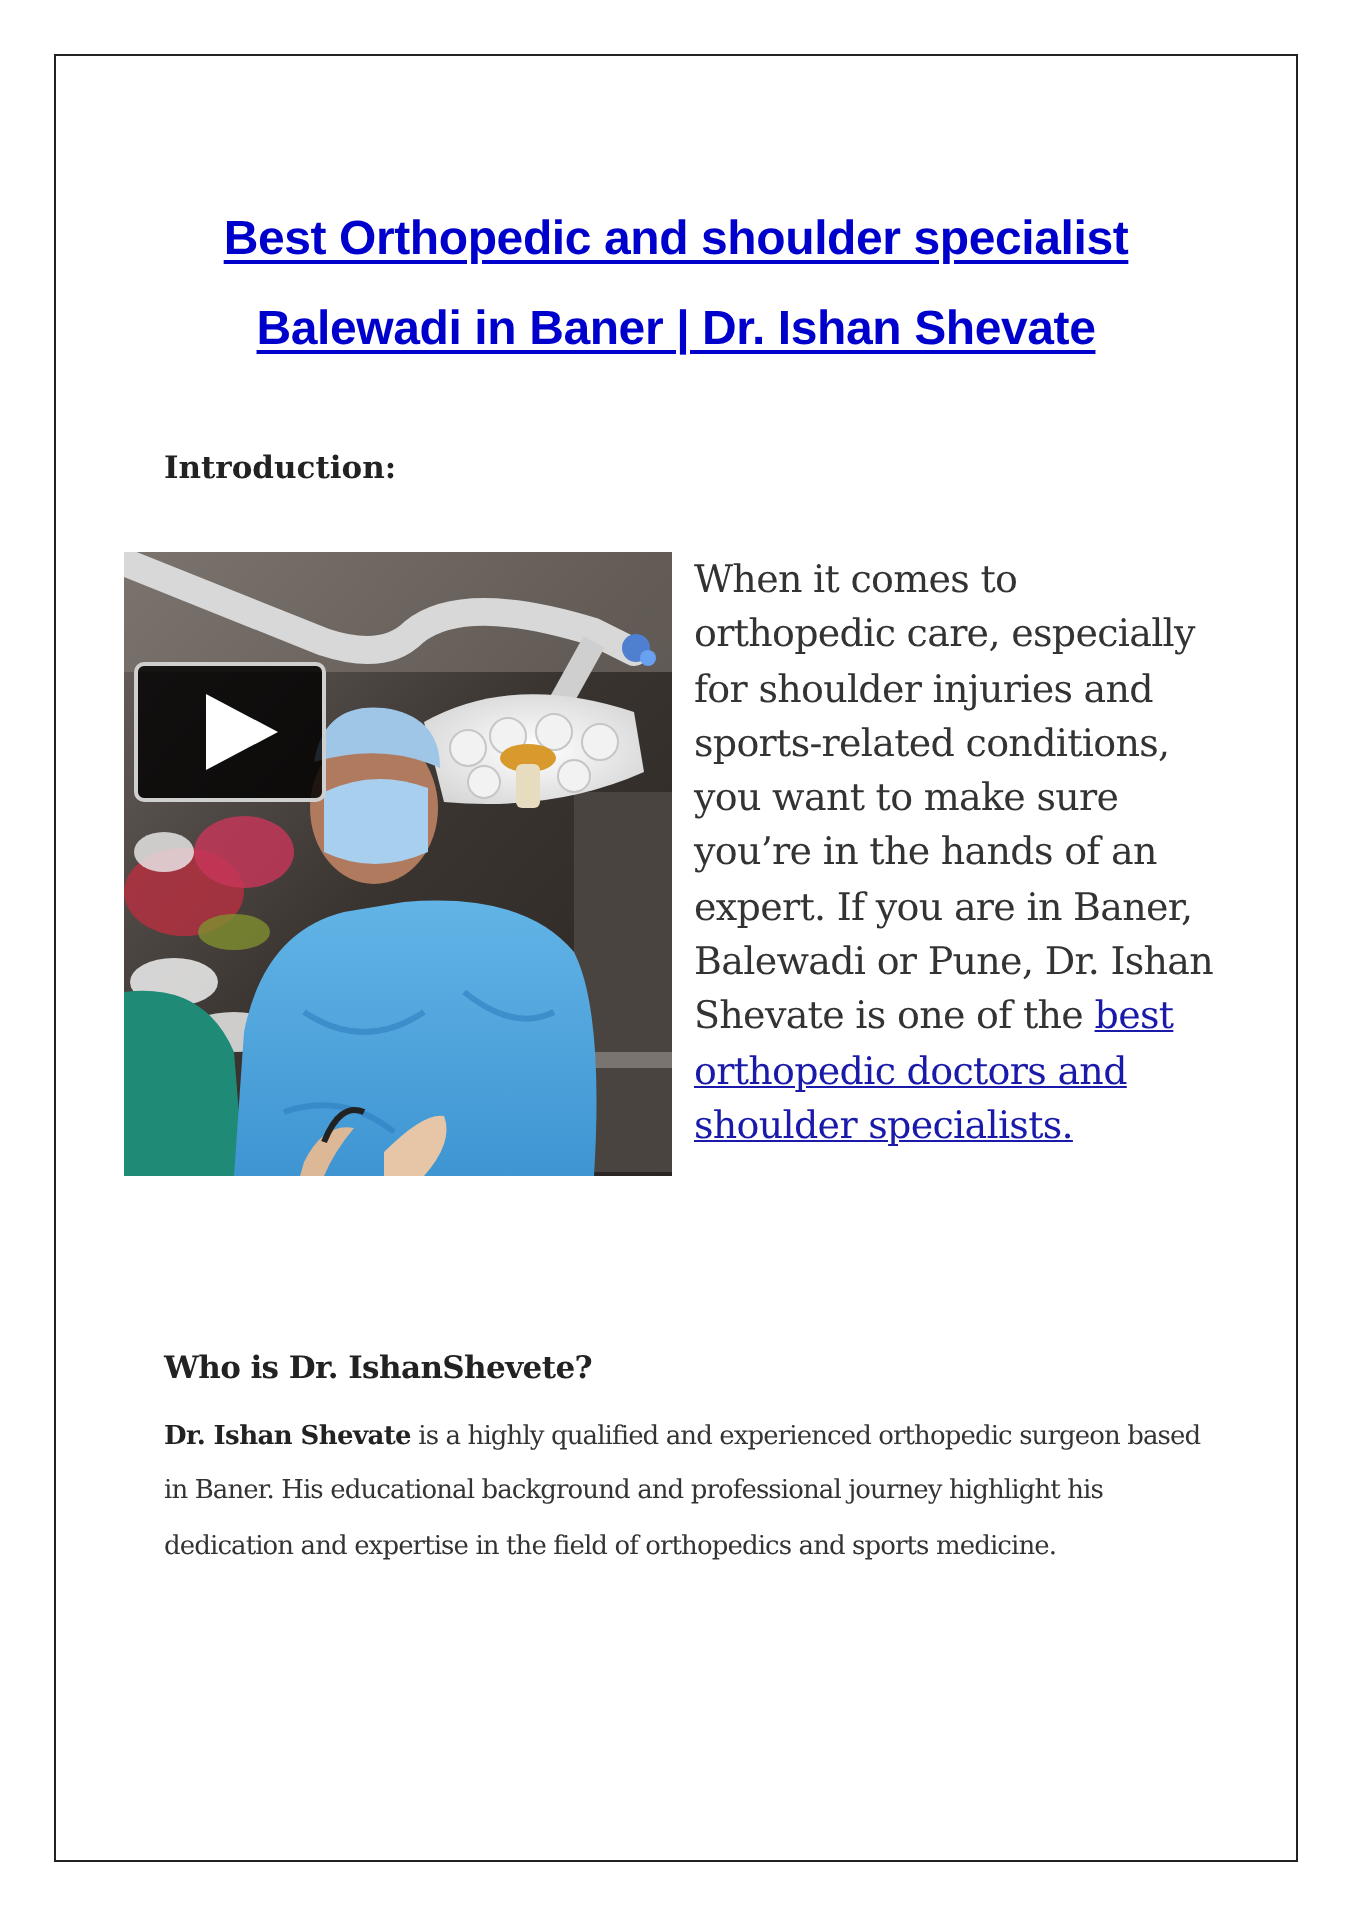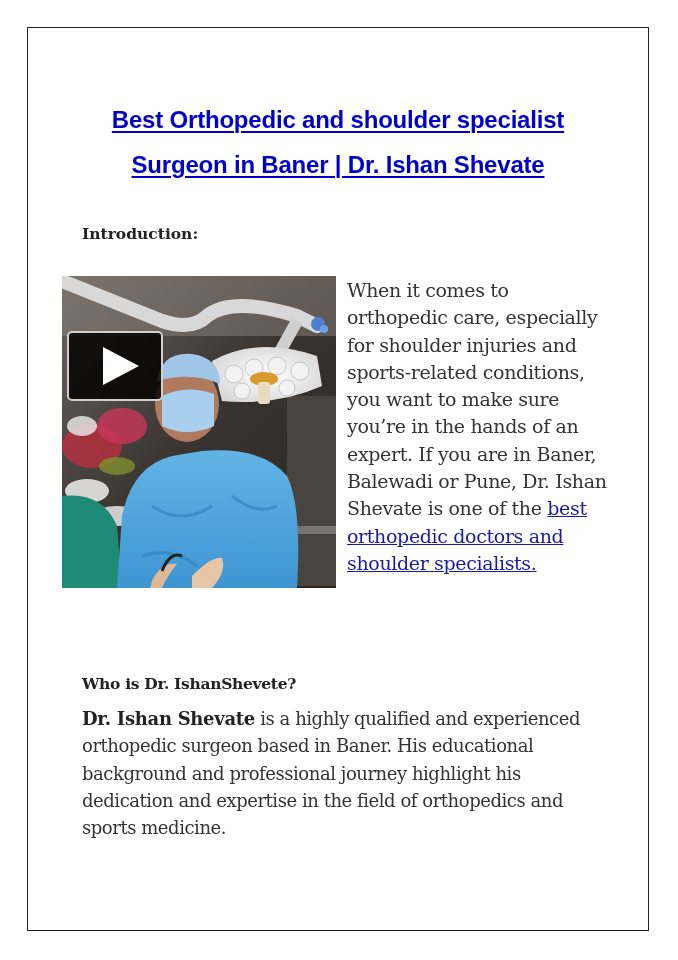--- a/index.html
+++ b/index.html
@@ -28,37 +28,37 @@
     overflow: hidden; background: #2e2a27;
   }
   .intro-text {
     position: absolute; left: 347px; top: 277px; width: 260px;
     font-family: "DejaVu Serif", serif; font-size: 19px; line-height: 27.3px;
     color: #333; letter-spacing: -0.35px;
   }
   a.link { color: #1a1aaa; text-decoration: underline; }
   .bio {
     position: absolute; left: 82px; top: 705px; width: 530px;
-    font-family: "DejaVu Serif", serif; font-size: 18px; line-height: 27.3px;
+    font-family: "DejaVu Serif", serif; font-size: 13px; line-height: 27.3px;
     color: #333; letter-spacing: -0.45px;
   }
   .bio b { color: #222; letter-spacing: -0.3px; }
   .play {
     position: absolute; left: 5px; top: 55px; width: 96px; height: 70px;
     background: rgba(0,0,0,0.82); border: 2px solid #cfcfcf; border-radius: 5px;
     box-sizing: border-box;
   }
 </style>
 </head>
 <body>
 
 <div class="page"></div>
 
 <div class="title t1">Best Orthopedic and shoulder specialist</div>
-<div class="title t2">Surgeon in Baner | Dr. Ishan Shevate</div>
+<div class="title t2">Balewadi in Baner | Dr. Ishan Shevate</div>
 
 <div class="heading intro-h">Introduction:</div>
 
 <div class="photo">
   <svg width="274" height="312" viewBox="0 0 274 312">
     <defs>
       <linearGradient id="bg" x1="0" y1="0" x2="1" y2="1">
         <stop offset="0" stop-color="#6b6460"></stop>
         <stop offset="0.5" stop-color="#3a3430"></stop>
         <stop offset="1" stop-color="#2a2522"></stop>

